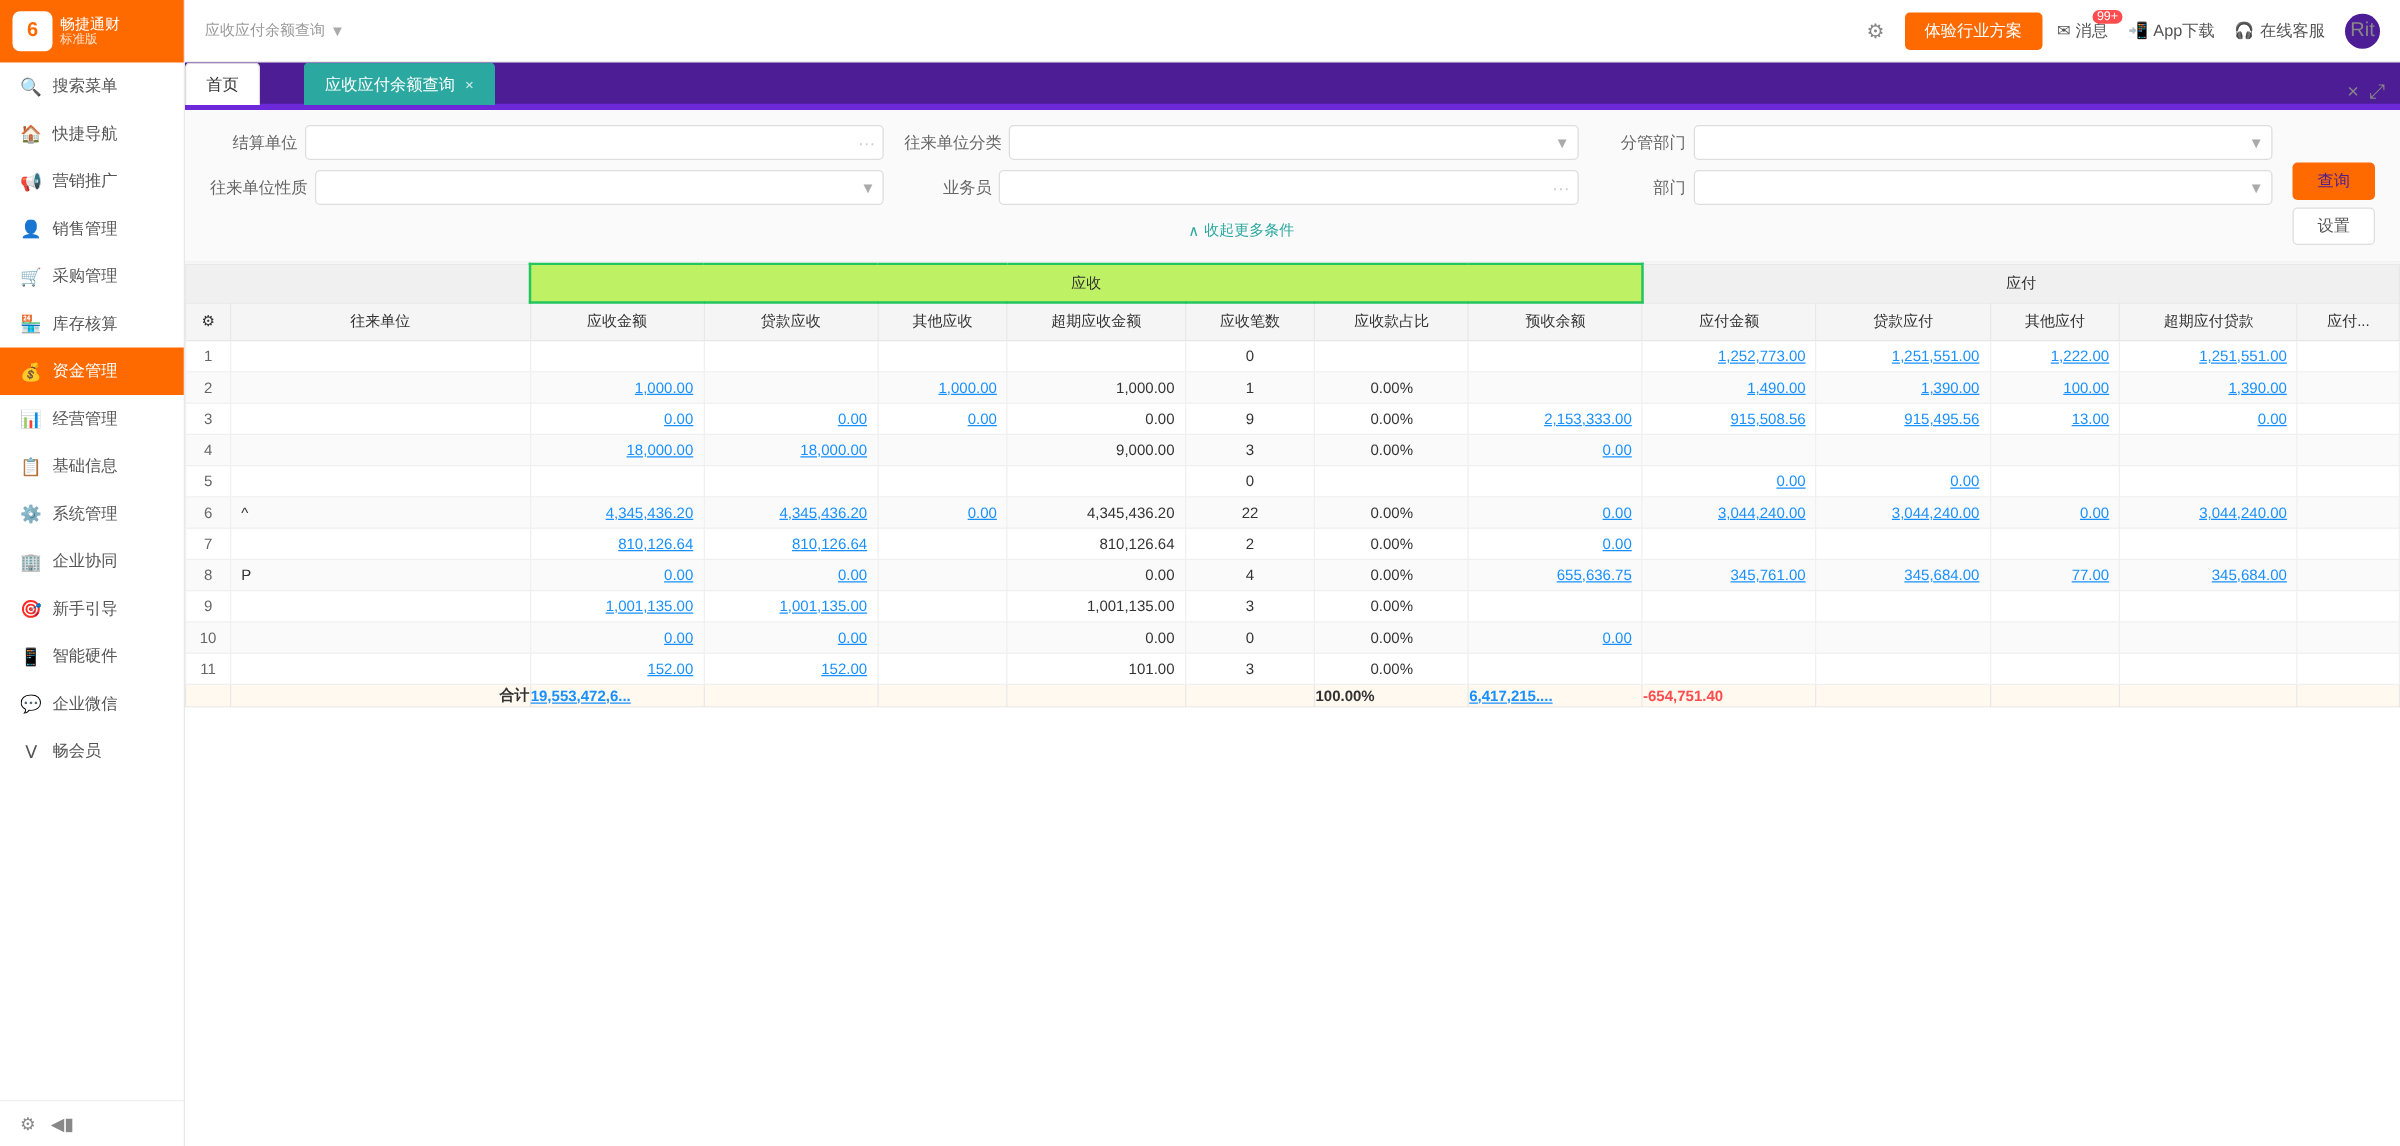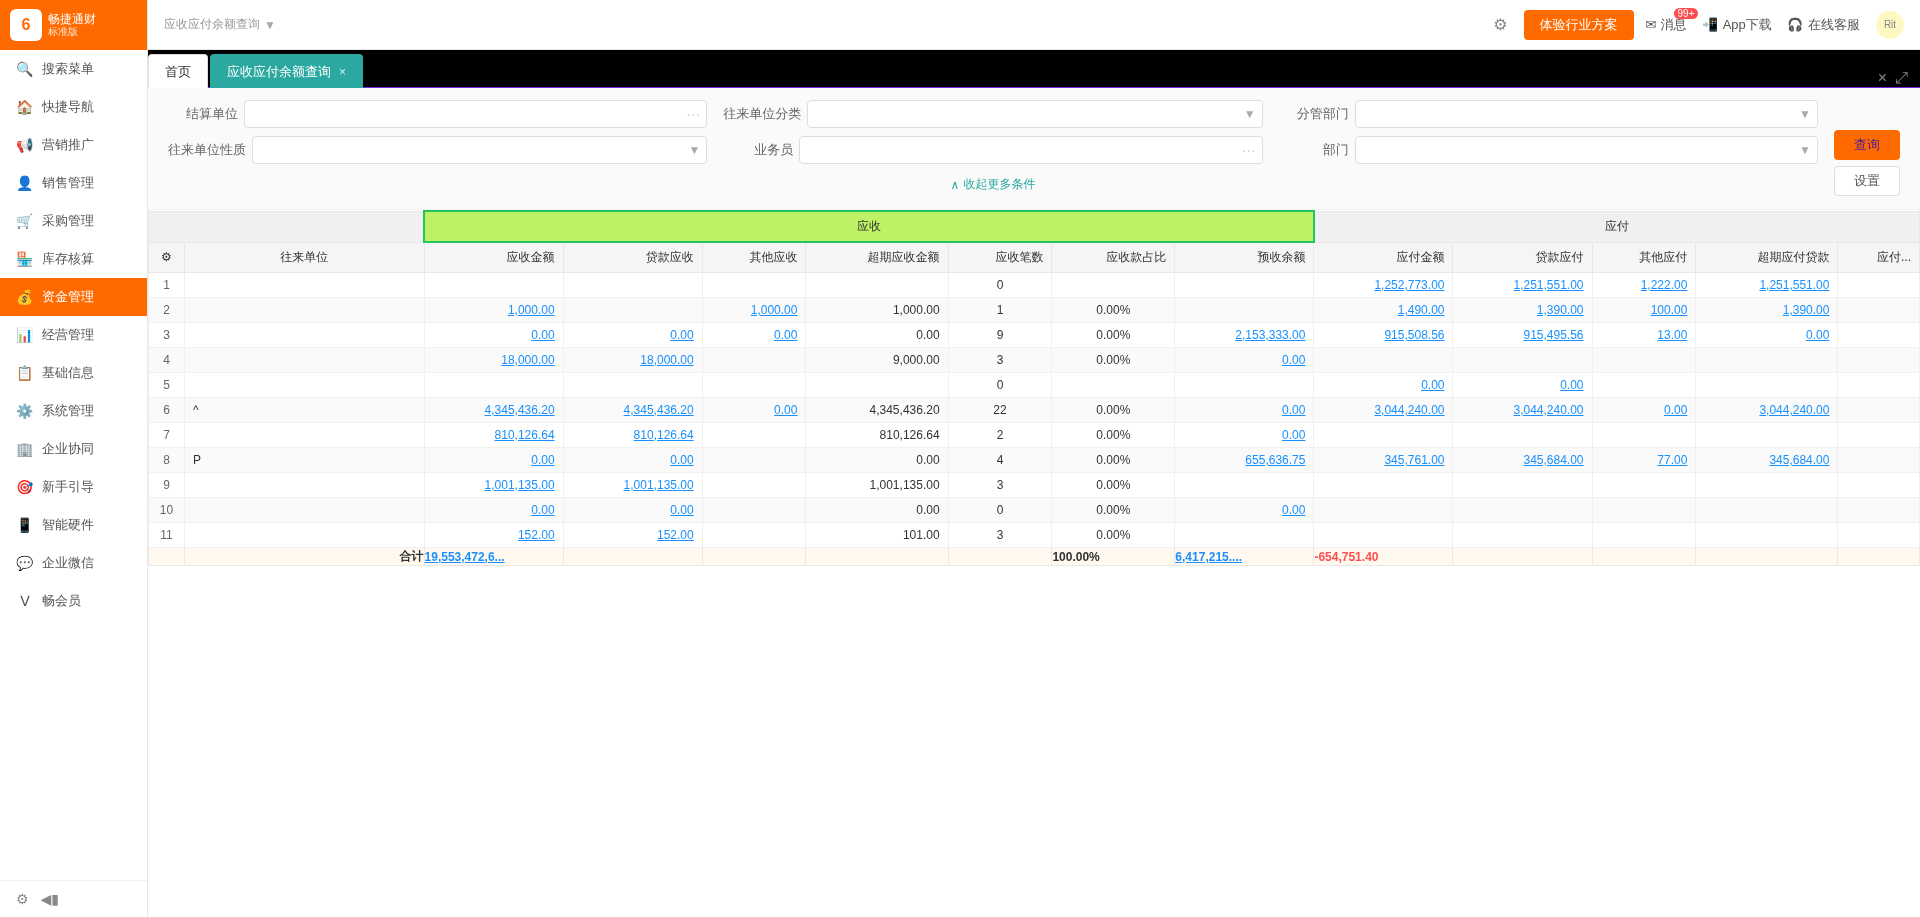--- a/index.html
+++ b/index.html
@@ -26,21 +26,21 @@
     
     .top-bar { height: 50px; background: #fff; border-bottom: 1px solid #e8e8e8; display: flex; align-items: center; padding: 0 16px; gap: 12px; flex-shrink: 0; }
     .top-bar-breadcrumb { display: flex; align-items: center; gap: 4px; color: #999; font-size: 12px; flex: 1; }
     .top-bar-actions { display: flex; align-items: center; gap: 16px; }
     .top-bar-btn-orange { background: #ff6a00; color: #fff; border: none; padding: 6px 16px; border-radius: 4px; cursor: pointer; font-size: 13px; }
     .top-bar-gear { color: #888; cursor: pointer; font-size: 16px; }
     .top-bar-right-actions { display: flex; align-items: center; gap: 16px; color: #555; font-size: 13px; }
     .top-bar-right-actions span { cursor: pointer; display: flex; align-items: center; gap: 4px; }
 
     
-    .tab-bar { height: 38px; background: #000000; border-bottom: 1px solid #6d28d9; display: flex; align-items: flex-end; padding: 0 0 0 0; flex-shrink: 0; }
+    .tab-bar { height: 38px; background: #4c1d95; border-bottom: 5px solid #6d28d9; display: flex; align-items: flex-end; padding: 0 0 0 0; flex-shrink: 0; gap: 33px; }
     .tab { height: 34px; padding: 0 16px; display: flex; align-items: center; cursor: pointer; border: 1px solid #ddd; border-bottom: none; margin-right: 2px; background: #fff; color: #555; font-size: 13px; border-radius: 4px 4px 0 0; position: relative; top: 1px; }
     .tab.home { background: #fff; color: #333; }
     .tab.active { background: #2ba8a0; color: #fff; border-color: #2ba8a0; }
     .tab-close { margin-left: 8px; font-size: 12px; color: rgba(255,255,255,0.8); }
     .tab-bar-right { margin-left: auto; display: flex; align-items: center; padding-right: 12px; gap: 8px; color: #888; cursor: pointer; }
 
     
     .content-area { flex: 1; overflow: auto; background: #f0f2f5; padding: 0; }
 
     
@@ -63,21 +63,21 @@
     .filter-input { flex: 1; height: 28px; border: 1px solid #ddd; border-radius: 4px; padding: 0 8px; font-size: 12px; background: #fff; }
 
     .collapse-btn { display: flex; align-items: center; gap: 4px; color: #2ba8a0; cursor: pointer; font-size: 12px; justify-content: center; padding: 4px; }
 
     .btn-query { background: #ff6a00; color: #4c1d95; border: none; padding: 6px 20px; border-radius: 4px; cursor: pointer; font-size: 13px; }
     .btn-settings { background: #fff; color: #555; border: 1px solid #ddd; padding: 5px 16px; border-radius: 4px; cursor: pointer; font-size: 13px; }
 
     
     .table-section { padding: 0; overflow-x: auto; }
     table { width: 100%; border-collapse: collapse; font-size: 12px; }
-    thead tr th { background: #f5f5f5; border: 1px solid #e8e8e8; padding: 6px 8px; text-align: right; color: #333; font-weight: normal; white-space: nowrap; }
+    thead tr th { background: #f5f5f5; border: 1px solid #e8e8e8; padding: 6px 8px; text-align: center; color: #333; font-weight: normal; white-space: nowrap; }
     thead tr.group-header th { background: #f0f0f0; }
     tbody tr td { border: 1px solid #f0f0f0; padding: 5px 8px; text-align: right; white-space: nowrap; color: #333; }
     tbody tr td:nth-child(2) { text-align: left; }
     tbody tr:nth-child(even) { background: #fafafa; }
     .td-link { color: #1890ff; text-decoration: underline; cursor: pointer; }
     .tfoot-row td { background: #fff9f0; border: 1px solid #e8e8e8; font-weight: bold; }
     .row-num-col { width: 36px; text-align: center; color: #666; }
 
     
     .content-area::-webkit-scrollbar { width: 6px; height: 6px; }
@@ -184,21 +184,21 @@
           <span style="position:absolute;top:-8px;right:-12px;background:#ff4d4f;color:#fff;border-radius:8px;font-size:10px;padding:0 4px;">99+</span>
         </span>
         <span style="display:inline-flex;align-items:center;gap:4px;">
           <span>📲</span>
           <span>App下载</span>
         </span>
         <span style="display:inline-flex;align-items:center;gap:4px;">
           <span>🎧</span>
           <span>在线客服</span>
         </span>
-        <span style="width:28px;height:28px;border-radius:50%;background:#fef9c3;display:inline-flex;align-items:center;justify-content:center;color:#888;font-size:10px;">
+        <span style="width:28px;height:28px;border-radius:50%;background:#4c1d95;display:inline-flex;align-items:center;justify-content:center;color:#888;font-size:16px;">
           <span>Rit</span>
         </span>
       </div>
     </div>
 
     <div class="tab-bar">
       <div class="tab home">
         <span>首页</span>
       </div>
       <div class="tab active">

